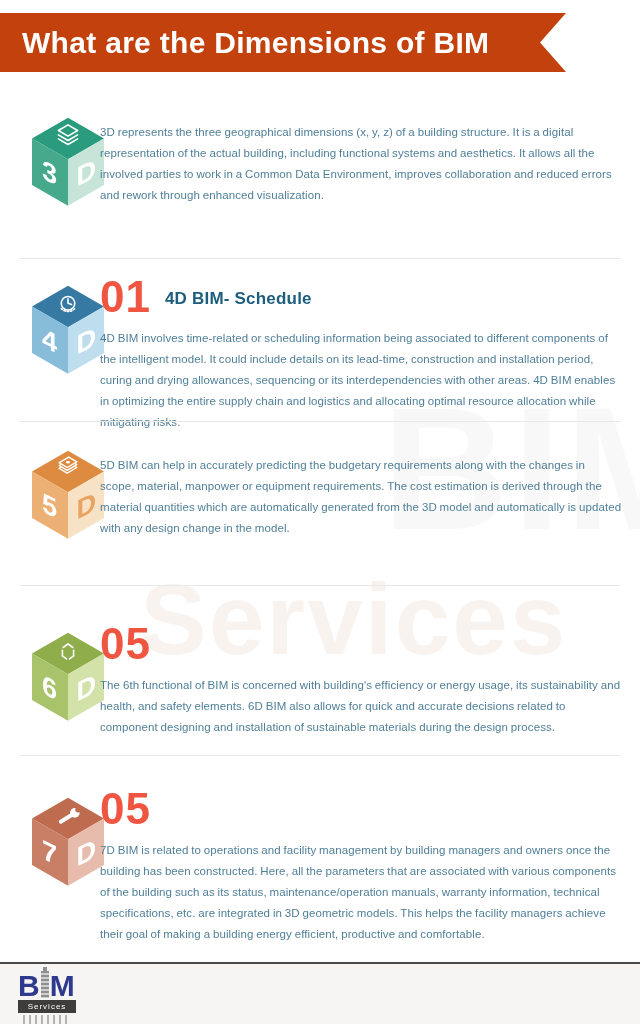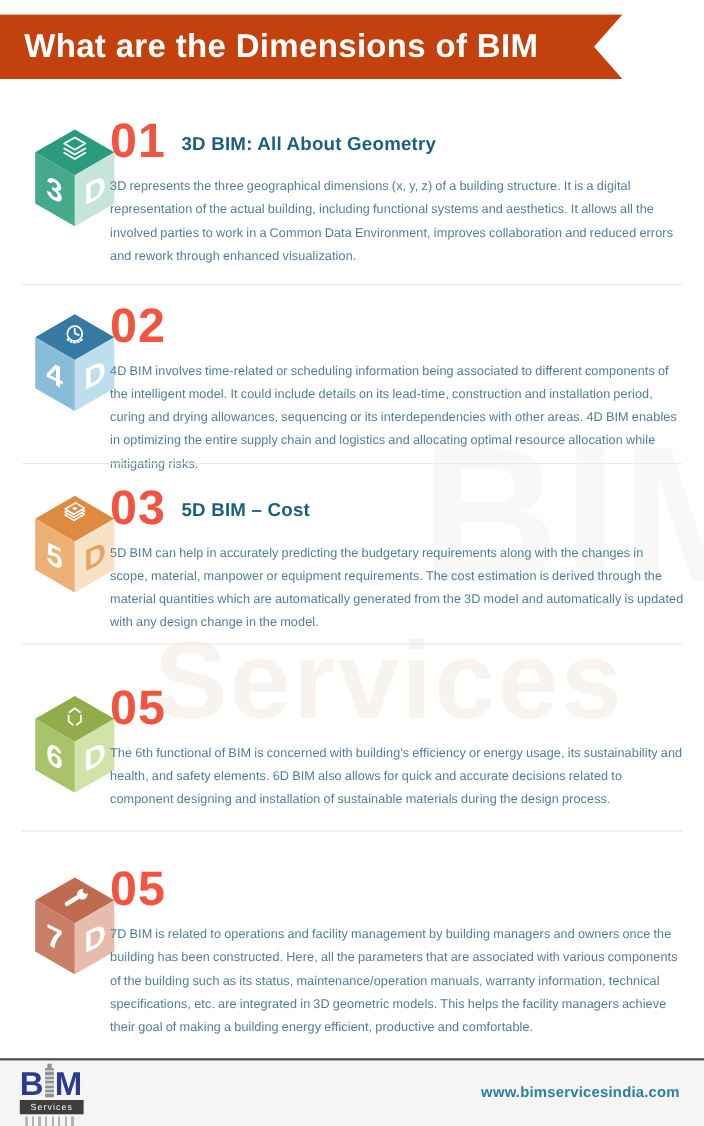--- a/index.html
+++ b/index.html
@@ -84,24 +84,20 @@
     <polygon class="f-right" points="95,28 50,54 50,112 95,86"></polygon>
     <g class="icon">
       <path d="M50 11 l12 7 -12 7 -12 -7 z"></path>
       <path d="M38 23.5 l12 7 12 -7"></path>
       <path d="M38 28.5 l12 7 12 -7"></path>
     </g>
     <text class="cube-num" x="27" y="69" transform="skewY(26)">3</text>
     <text class="cube-letter" x="73" y="118" transform="skewY(-26)">D</text>
   </svg>
   <div class="content">
-    <div class="num-row">
-      <span class="num">01</span>
-      <span class="heading">3D BIM: All About Geometry</span>
-    </div>
     <p class="para">3D represents the three geographical dimensions (x, y, z) of a building structure. It is a digital representation of the actual building, including functional systems and aesthetics. It allows all the involved parties to work in a Common Data Environment, improves collaboration and reduced errors and rework through enhanced visualization.</p>
   </div>
 </div>
 
 <div class="divider" style="top:258px"></div>
 
 <div class="section" style="top:278px">
   <svg class="cube" viewBox="0 0 100 116" style="--c-top: #3679a3; --c-left: #87bdd9; --c-right: #bfdeed;">
     <polygon class="f-top" points="50,2 95,28 50,54 5,28"></polygon>
     <polygon class="f-left" points="5,28 50,54 50,112 5,86"></polygon>
@@ -109,21 +105,22 @@
     <g class="icon">
       <circle cx="50" cy="24" r="8.5"></circle>
       <path d="M50 24 v-5.5 M50 24 l4.5 1.5"></path>
       <path d="M41.5 30.5 a11.5 11.5 0 0 0 17 0" stroke-dasharray="1.8 2.4"></path>
     </g>
     <text class="cube-num" x="27" y="69" transform="skewY(26)">4</text>
     <text class="cube-letter" x="73" y="118" transform="skewY(-26)">D</text>
   </svg>
   <div class="content">
     <div class="num-row">
-      <span class="num">02</span>
+      <span class="num">01</span>
+      <span class="heading">4D BIM- Schedule</span>
     </div>
     <p class="para">4D BIM involves time-related or scheduling information being associated to different components of the intelligent model. It could include details on its lead-time, construction and installation period, curing and drying allowances, sequencing or its interdependencies with other areas. 4D BIM enables in optimizing the entire supply chain and logistics and allocating optimal resource allocation while mitigating risks.</p>
   </div>
 </div>
 
 <div class="divider" style="top:421px"></div>
 
 <div class="section" style="top:443px">
   <svg class="cube" viewBox="0 0 100 116" style="--c-top: #dd8b41; --c-left: #ecaf74; --c-right: #f8e2c6; --c-letter: #e8a360;">
     <polygon class="f-top" points="50,2 95,28 50,54 5,28"></polygon>
@@ -132,24 +129,20 @@
     <g class="icon money">
       <path d="M39 24 l10 6 12 -7 -10 -6 z"></path>
       <path d="M39 20.5 l10 6 12 -7 -10 -6 z"></path>
       <path d="M39 17 l10 6 12 -7 -10 -6 z"></path>
       <ellipse class="solid" cx="50" cy="16.5" rx="2.6" ry="1.6"></ellipse>
     </g>
     <text class="cube-num" x="27" y="69" transform="skewY(26)">5</text>
     <text class="cube-letter" x="73" y="118" transform="skewY(-26)">D</text>
   </svg>
   <div class="content">
-    <div class="num-row">
-      <span class="num">03</span>
-      <span class="heading">5D BIM – Cost</span>
-    </div>
     <p class="para">5D BIM can help in accurately predicting the budgetary requirements along with the changes in scope, material, manpower or equipment requirements. The cost estimation is derived through the material quantities which are automatically generated from the 3D model and automatically is updated with any design change in the model.</p>
   </div>
 </div>
 
 <div class="divider" style="top:585px"></div>
 
 <div class="section" style="top:625px">
   <svg class="cube" viewBox="0 0 100 116" style="--c-top: #8fae4b; --c-left: #a9c36b; --c-right: #d3e2a8;">
     <polygon class="f-top" points="50,2 95,28 50,54 5,28"></polygon>
     <polygon class="f-left" points="5,28 50,54 50,112 5,86"></polygon>
@@ -196,14 +189,13 @@
 <div class="footer">
   <div class="logo">
     <div class="logo-letters">
       <span class="logo-b">B</span>
       <span class="logo-col"></span>
       <span class="logo-m">M</span>
     </div>
     <div class="logo-badge">Services</div>
     <div class="logo-piles"></div>
   </div>
-  <div class="site">www.bimservicesindia.com</div>
 </div>
 
 </body></html>

